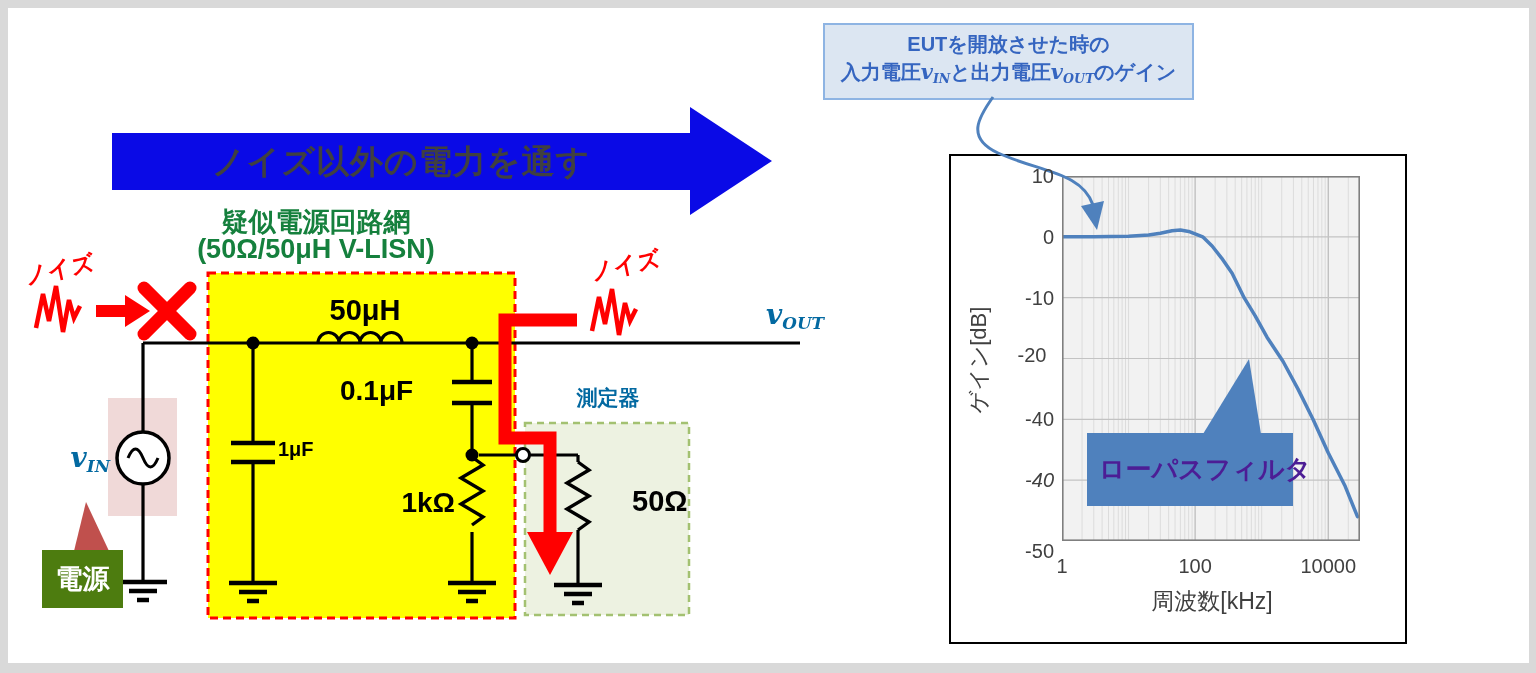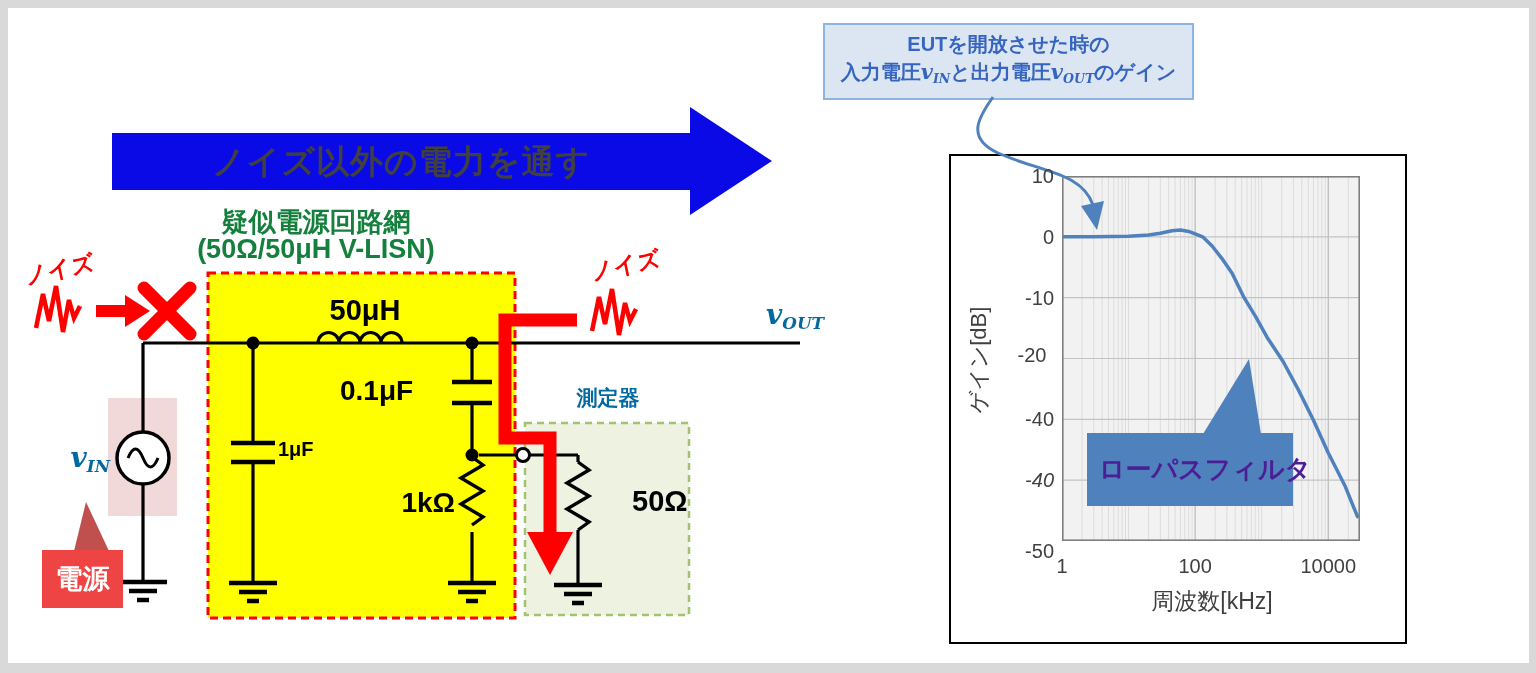--- a/index.html
+++ b/index.html
@@ -17,21 +17,21 @@
   #gain-plot{left:1062px;top:176px;z-index:3;}
   .serifb{font-family:Liberation Sans, sans-serif;font-weight:700;color:#000;}
   .vlab{font-family:"DejaVu Serif","Liberation Serif",serif;font-weight:700;font-style:italic;color:#0369a1;font-size:28px;}
   .vsub{font-size:0.6em;font-style:italic;vertical-align:-0.28em;letter-spacing:0;}
   .arrow-label{left:112px;top:140px;width:578px;height:44px;line-height:44px;text-align:center;
     color:#404040;font-size:33px;font-weight:700;letter-spacing:1px;}
   .lisn-title{left:166px;top:209px;width:300px;text-align:center;color:#15803d;
     font-weight:700;font-size:27px;line-height:27px;}
   .noise-lab{color:#ff0000;font-weight:700;font-size:23px;transform:rotate(-12deg);}
   .meter-lab{left:527px;top:384px;width:162px;text-align:center;color:#0369a1;font-weight:700;font-size:21px;}
-  .power-box{left:42px;top:550px;width:81px;height:58px;background:#ef4444;z-index:9;
+  .power-box{left:42px;top:550px;width:81px;height:58px;background:#4d7c0f;z-index:9;
     display:flex;align-items:center;justify-content:center;color:#fff;font-weight:700;font-size:27px;}
   .eut-box{left:823px;top:23px;width:367px;height:73px;background:#dce6f2;border:2px solid #8eb4e3;
     z-index:4;display:flex;flex-direction:column;align-items:center;justify-content:center;
     color:#3565c0;font-weight:700;font-size:20px;line-height:28px;}
   .eut-box .vlab{color:#3565c0;font-size:21px;}
   .lowpass-text{left:1087px;top:433px;width:236px;height:73px;z-index:10;display:flex;
     align-items:center;justify-content:center;color:#4c1d95;font-weight:700;font-size:26px;}
   .ylab{left:964px;top:240px;width:30px;height:240px;z-index:10;color:#404040;font-size:22px;
     transform:rotate(-90deg);transform-origin:center;white-space:nowrap;
     display:flex;align-items:center;justify-content:center;}

